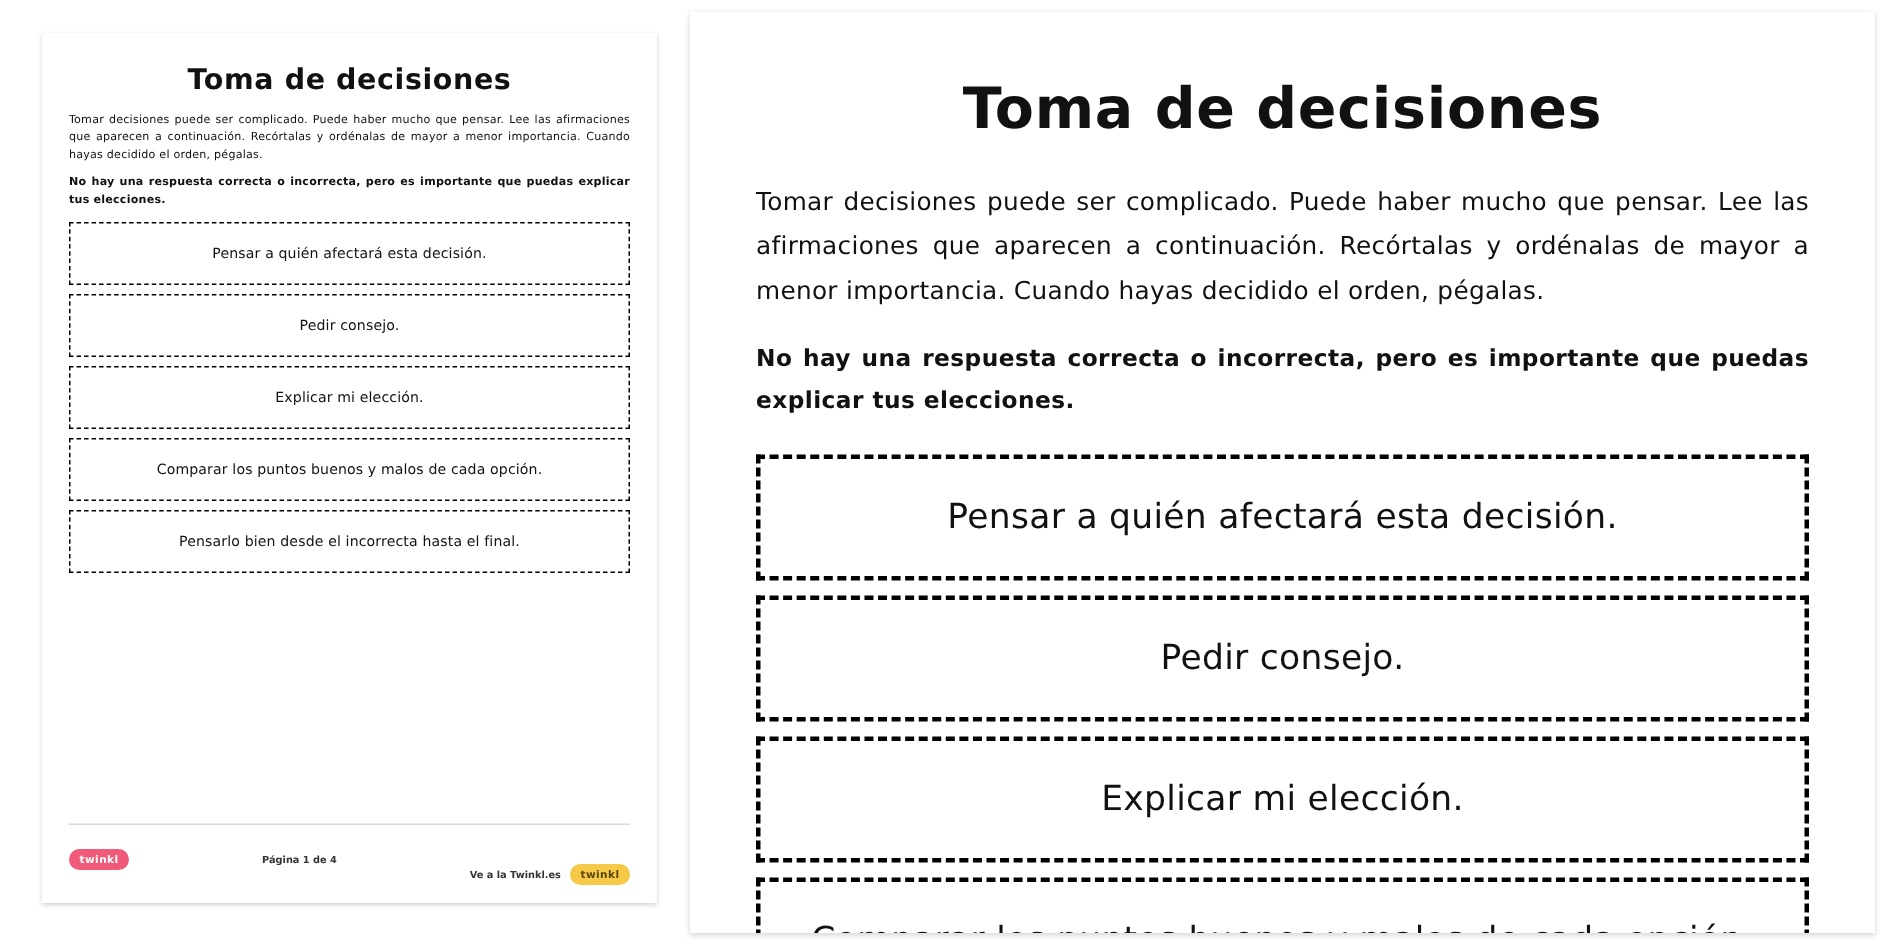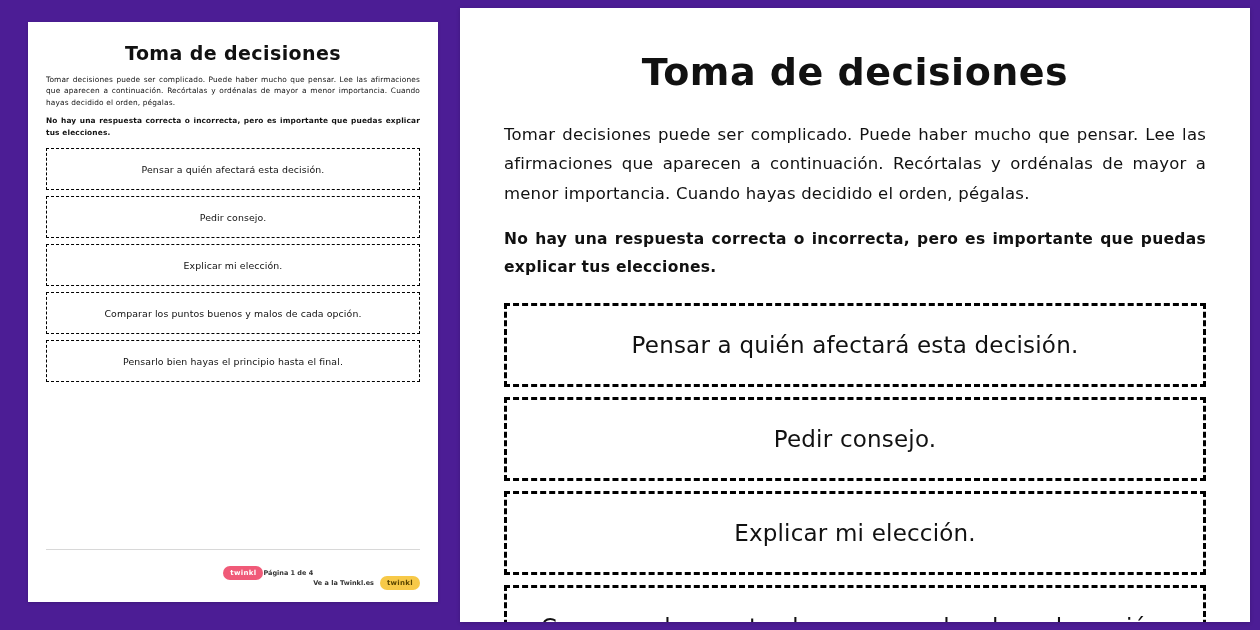--- a/index.html
+++ b/index.html
@@ -10,21 +10,21 @@
     width: 1260px;
     height: 630px;
     overflow: hidden;
     background: #b4d26a;
     font-family: "DejaVu Sans", sans-serif;
   }
   .stage {
     position: relative;
     width: 1260px;
     height: 630px;
-    background: #4c1d95;
+    background: #ffffff;
     text-decoration: underline;
   }
 
   
   .thumb-page {
     position: absolute;
     left: 28px;
     top: 22px;
     width: 410px;
     height: 580px;
@@ -73,21 +73,21 @@
     text-align: center;
     letter-spacing: 0.1px;
   }
   .thumb-footer {
     position: absolute;
     left: 18px;
     right: 18px;
     bottom: 12px;
     display: flex;
     align-items: center;
-    justify-content: flex-end;
+    justify-content: space-between;
     border-top: 1px solid #d8d8d8;
     padding-top: 6px;
   }
   .logo-pill {
     background: #f05a78;
     color: #fff;
     font-size: 7px;
     font-weight: bold;
     border-radius: 7px;
     padding: 3px 7px;
@@ -175,21 +175,21 @@
       <div class="thumb-card">
           <span>Pedir consejo.</span>
         </div>
       <div class="thumb-card">
           <span>Explicar mi elección.</span>
         </div>
       <div class="thumb-card">
           <span>Comparar los puntos buenos y malos de cada opción.</span>
         </div>
       <div class="thumb-card">
-          <span>Pensarlo bien hayas el principio hasta el final.</span>
+          <span>Pensarlo bien desde el incorrecta hasta el final.</span>
         </div>
     </div>
 
     <div class="thumb-footer">
       <div class="logo-pill">twinkl</div>
       <div class="footer-text">Página 1 de 4</div>
       <div style="display:flex;align-items:center;gap:6px;margin-top:20px;">
         <div class="footer-text">Ve a la Twinkl.es</div>
         <div class="logo-pill alt">twinkl</div>
       </div>

